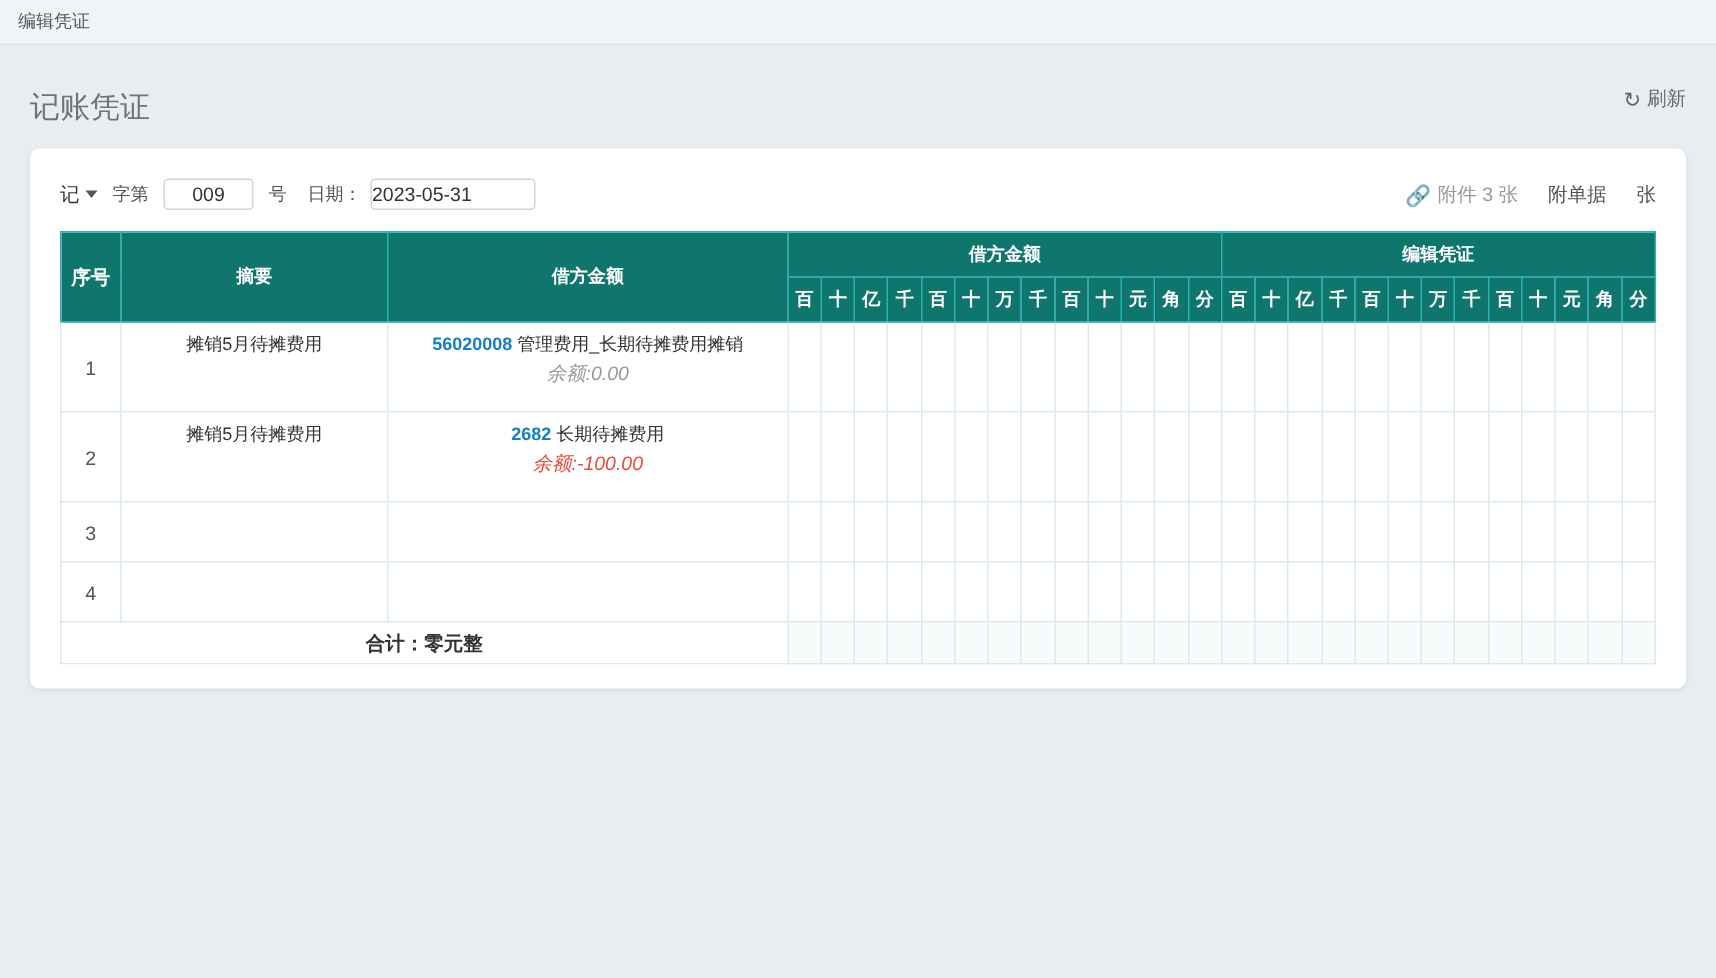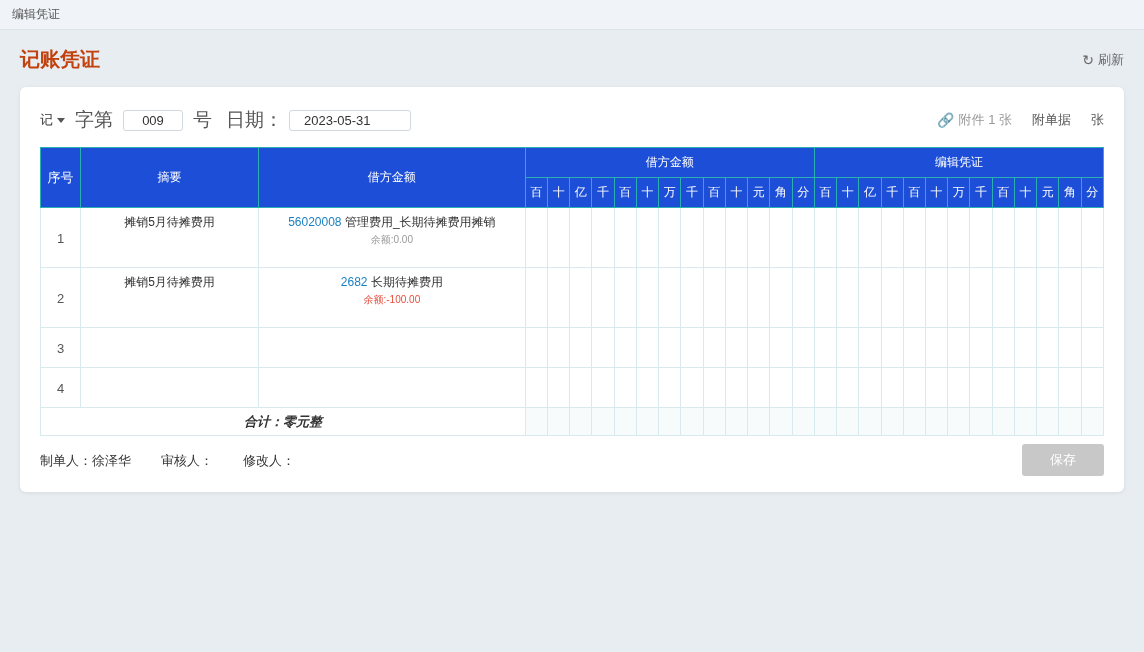--- a/index.html
+++ b/index.html
@@ -21,22 +21,23 @@
       min-height: 652px;
     }
     .page-header {
       display: flex;
       justify-content: space-between;
       align-items: center;
       margin-bottom: 14px;
     }
     .page-title {
       font-size: 20px;
-      font-weight: bold;
-      color: #c2410c;
+      font-weight: normal;
+      color: #737373;
+      margin-top: 12px;
     }
     .refresh-btn {
       display: flex;
       align-items: center;
       gap: 4px;
       font-size: 13px;
       color: #666;
       cursor: pointer;
       border: none;
       background: none;
@@ -51,21 +52,21 @@
       display: flex;
       align-items: center;
       gap: 10px;
       margin-bottom: 14px;
     }
     .form-item {
       display: flex;
       align-items: center;
       gap: 6px;
     }
-    .form-label { color: #555; font-size: 19px; }
+    .form-label { color: #555; font-size: 12px; }
     .type-select {
       display: flex;
       align-items: center;
       gap: 2px;
       cursor: pointer;
     }
     .type-select span { font-size: 13px; }
     .chevron-down {
       display: inline-block;
       width: 0; height: 0;
@@ -79,24 +80,24 @@
       border-radius: 3px;
       padding: 2px 8px;
       font-size: 13px;
       width: 60px;
       text-align: center;
       color: #333;
     }
     .date-input {
       border: 1px solid #d0d7de;
       border-radius: 3px;
-      padding: 2px 14px;
+      padding: 2px 0;
       font-size: 13px;
       color: #333;
-      width: 122px;
+      width: 110px;
     }
     .right-tools {
       display: flex;
       align-items: center;
       gap: 20px;
       margin-left: auto;
     }
     .attach-link {
       color: #999;
       font-size: 13px;
@@ -114,26 +115,26 @@
     }
     .zhang-label { color: #555; font-size: 13px; }
 
     
     .voucher-table {
       width: 100%;
       border-collapse: collapse;
       font-size: 12px;
     }
     .voucher-table th {
-      background: #1d4ed8;
+      background: #0f766e;
       color: #fff;
       padding: 6px 4px;
       text-align: center;
       border: 1px solid #29b0b0;
-      font-weight: normal;
+      font-weight: bold;
       white-space: nowrap;
     }
     .voucher-table td {
       border: 1px solid #d8eaed;
       padding: 4px 6px;
       text-align: center;
       vertical-align: middle;
       min-height: 28px;
       height: 28px;
     }
@@ -161,26 +162,27 @@
       color: #333;
     }
     .td-account {
       width: 240px;
       text-align: left;
       font-size: 12px;
       color: #333;
     }
     .account-code {
       color: #1a7fc1;
-      font-weight: normal;
+      font-weight: bold;
     }
     .balance-text {
-      font-size: 10px;
+      font-size: 13px;
       color: #999;
       margin-top: 2px;
+      font-style: italic;
     }
     .balance-negative {
       color: #e74c3c;
     }
     .digit-col {
       width: 20px;
       min-width: 20px;
       max-width: 20px;
       padding: 2px 0;
       border: 1px solid #d8eaed;
@@ -242,21 +244,21 @@
         <span class="form-label">号</span>
       </div>
       <div class="form-item" style="margin-left:4px;">
         <span class="form-label">日期：</span>
         <input class="date-input" value="2023-05-31" readonly="" style="">
       </div>
 
       <div class="right-tools">
         <a class="attach-link">
           <span class="attach-link-icon">🔗</span>
-          <span>附件 1 张</span>
+          <span>附件 3 张</span>
         </a>
         <span class="fu-dan-jv">附单据</span>
         <span class="zhang-label">张</span>
       </div>
     </div>
 
     <div style="overflow-x:auto; position:relative;">
       <table class="voucher-table">
         <thead>
           <tr>
@@ -455,21 +457,21 @@
               <td class="digit-col"></td>
               <td class="digit-col"></td>
               <td class="digit-col"></td>
               <td class="digit-col"></td>
               <td class="digit-col"></td>
               <td class="digit-col"></td>
               <td class="digit-col"></td>
           </tr>
 
           <tr>
-            <td colspan="3" class="footer-row" style="font-size:13px;font-weight:bold;font-style:italic;">
+            <td colspan="3" class="footer-row" style="font-size:13px;font-weight:bold;">
               <span>合计：零元整</span>
             </td>
             <td class="digit-col" style="background:#f7fbfb;"></td>
               <td class="digit-col" style="background:#f7fbfb;"></td>
               <td class="digit-col" style="background:#f7fbfb;"></td>
               <td class="digit-col" style="background:#f7fbfb;"></td>
               <td class="digit-col" style="background:#f7fbfb;"></td>
               <td class="digit-col" style="background:#f7fbfb;"></td>
               <td class="digit-col" style="background:#f7fbfb;"></td>
               <td class="digit-col" style="background:#f7fbfb;"></td>
@@ -489,22 +491,14 @@
               <td class="digit-col" style="background:#f7fbfb;"></td>
               <td class="digit-col" style="background:#f7fbfb;"></td>
               <td class="digit-col" style="background:#f7fbfb;"></td>
               <td class="digit-col" style="background:#f7fbfb;"></td>
               <td class="digit-col" style="background:#f7fbfb;"></td>
           </tr>
         </tbody>
       </table>
     </div>
 
-    <div class="meta-footer">
-      <div class="meta-left">
-        <span>制单人：徐泽华</span>
-        <span>审核人：</span>
-        <span>修改人：</span>
-      </div>
-      <button class="save-btn">保存</button>
-    </div>
   </div>
 </div>
 
 </body></html>

